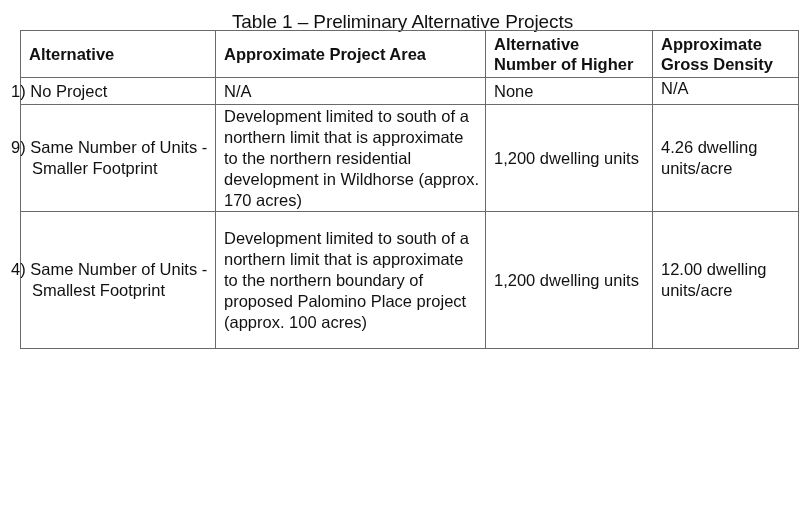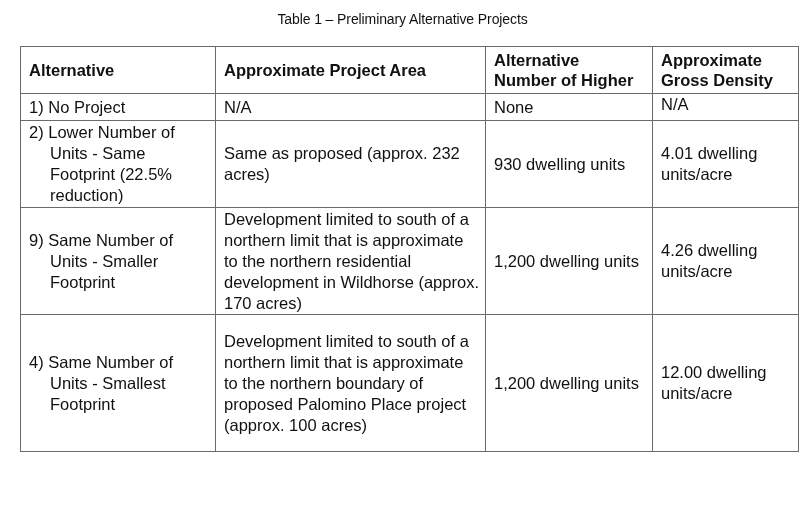--- a/index.html
+++ b/index.html
@@ -2,36 +2,36 @@
 <html><head>
 <meta charset="utf-8">
 <style>
   html, body { margin: 0; padding: 0; background: #ffffff; }
   body {
     width: 805px; height: 525px; overflow: hidden; position: relative;
     font-family: "Liberation Sans", "DejaVu Sans", sans-serif; color: #111;
   }
   .title {
     position: absolute; left: 0; top: 11px; width: 805px; text-align: center;
-    font-size: 14px; letter-spacing: -0.1px;
+    font-size: 19px; letter-spacing: -0.1px;
   }
   table {
-    position: absolute; left: 20px; top: 46px;
+    position: absolute; left: 20px; top: 30px;
     border-collapse: collapse; table-layout: fixed;
     width: 778px;
   }
   td, th {
     border: 1.5px solid #6a6a6a;
     font-size: 16.5px; line-height: 21px;
     vertical-align: middle; text-align: left;
     padding: 0 6px 0 8px;
   }
   th { font-weight: bold; height: 46px; font-size: 16.5px; line-height: 20px; }
   td.top { vertical-align: top; }
-  .hang { padding-left: 29px; text-indent: -21px; }
+  .hang { padding-left: 11px; text-indent: -21px; }
   col.c1 { width: 195px; }
   col.c2 { width: 270px; }
   col.c3 { width: 167px; }
   col.c4 { width: 146px; }
   tr.r1 td { height: 26px; }
   tr.r2 td { height: 86px; }
   tr.r3 td { height: 106px; }
   tr.r4 td { height: 136px; }
   tr.r5 td { height: 67px; }
 </style>
@@ -55,26 +55,20 @@
       <th>Approximate Gross Density</th>
     </tr>
   </thead>
   <tbody>
     <tr class="r1">
       <td class="hang">1) No Project</td>
       <td>N/A</td>
       <td>None</td>
       <td class="top">N/A</td>
     </tr>
-    <tr class="r2">
-      <td class="hang">2) Lower Number of Units - Same Footprint (22.5% reduction)</td>
-      <td>Same as proposed (approx. 232 acres)</td>
-      <td>930 dwelling units</td>
-      <td>4.01 dwelling units/acre</td>
-    </tr>
     <tr class="r3">
       <td class="hang">9) Same Number of Units - Smaller Footprint</td>
       <td>Development limited to south of a northern limit that is approximate to the northern residential development in Wildhorse (approx. 170 acres)</td>
       <td>1,200 dwelling units</td>
       <td>4.26 dwelling units/acre</td>
     </tr>
     <tr class="r4">
       <td class="hang">4) Same Number of Units - Smallest Footprint</td>
       <td>Development limited to south of a northern limit that is approximate to the northern boundary of proposed Palomino Place project (approx. 100 acres)</td>
       <td>1,200 dwelling units</td>

